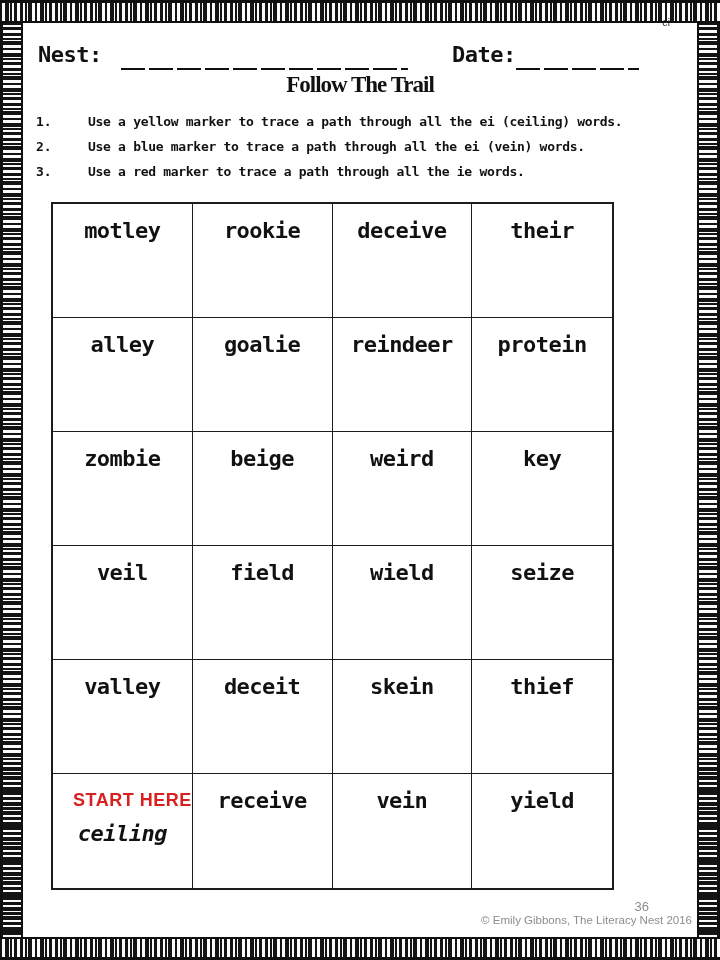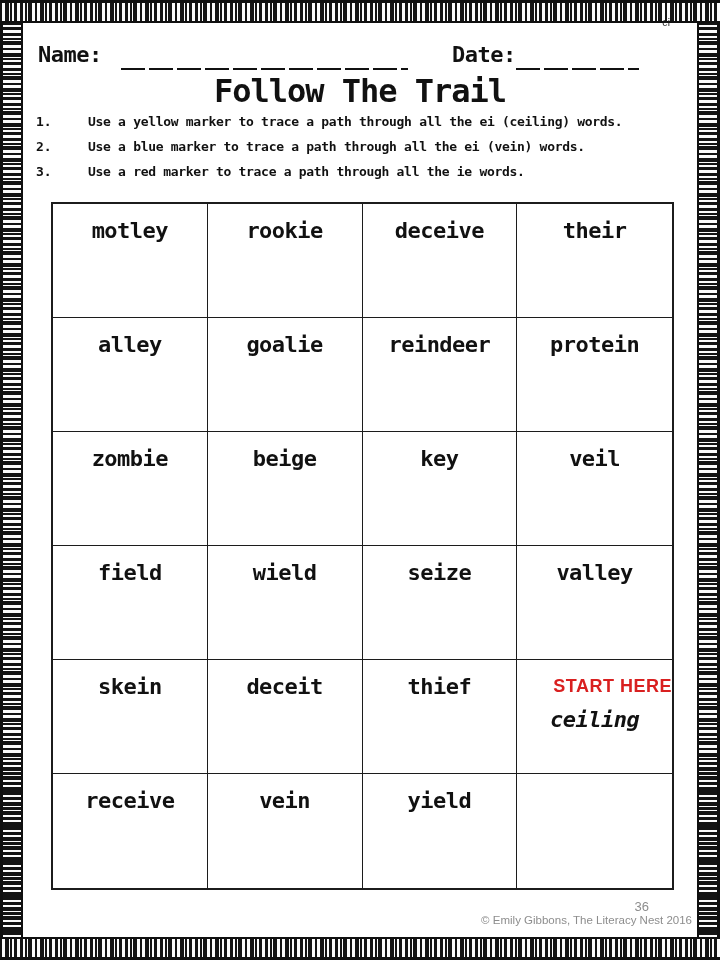--- a/index.html
+++ b/index.html
@@ -42,32 +42,32 @@
   .write-line {
     position:absolute; height:26px;
     background-image:repeating-linear-gradient(90deg,#111 0 24px, rgba(0,0,0,0) 24px 28px);
     background-size:100% 2.5px; background-position:left bottom; background-repeat:no-repeat;
   }
   .name-line { left:121px; top:44px; width:287px; }
   .date-line { left:516px; top:44px; width:123px; }
 
   .title {
     position:absolute; top:72px; left:0; right:0; margin:0;
-    text-align:center; font-size:32px; font-weight:600; letter-spacing:-1px;
+    text-align:center; font-size:23px; font-weight:600; letter-spacing:-1px;font-family:Liberation Serif, serif;
   }
 
   
   .instructions { position:absolute; top:109px; left:36px; right:28px; font-size:13px; font-weight:600; }
   .instr { display:flex; line-height:25px; }
   .instr .num { width:52px; flex:none; }
   .instr .txt { flex:1; letter-spacing:-0.3px; }
 
   
   .word-grid {
-    position:absolute; left:51px; top:202px; width:623px; height:688px;
+    position:absolute; left:51px; top:202px; width:563px; height:688px;
     display:grid; grid-template-columns:repeat(4,1fr); grid-template-rows:repeat(6,1fr);
     border:2px solid #1c1c1c; box-sizing:border-box; background:#fff;
   }
   .cell {
     box-sizing:border-box; border-right:1.5px solid #1c1c1c; border-bottom:1.5px solid #1c1c1c;
     text-align:center; padding-top:14px; font-size:22px; font-weight:600; letter-spacing:-0.5px;
   }
   .cell:nth-child(4n) { border-right:none; }
   .cell:nth-child(n+21) { border-bottom:none; }
   .start-label {
@@ -91,21 +91,21 @@
 
 <div class="page">
 
   <div class="frame v left"></div>
   <div class="frame v right"></div>
   <div class="frame h top"></div>
   <div class="frame h bottom"></div>
 
   <div class="tag">ei</div>
 
-  <span class="hdr name-label">Name:</span>
+  <span class="hdr name-label">Nest:</span>
   <span class="write-line name-line"></span>
   <span class="hdr date-label">Date:</span>
   <span class="write-line date-line"></span>
 
   <h1 class="title">Follow The Trail</h1>
 
   <div class="instructions">
     <div class="instr">
       <span class="num">1.</span>
       <span class="txt">Use a yellow marker to trace a path through all the ei (ceiling) words.</span>
@@ -124,28 +124,29 @@
     <div class="cell">motley</div>
     <div class="cell">rookie</div>
     <div class="cell">deceive</div>
     <div class="cell">their</div>
     <div class="cell">alley</div>
     <div class="cell">goalie</div>
     <div class="cell">reindeer</div>
     <div class="cell">protein</div>
     <div class="cell">zombie</div>
     <div class="cell">beige</div>
+    <div class="cell">weird</div>
     <div class="cell">key</div>
     <div class="cell">veil</div>
     <div class="cell">field</div>
     <div class="cell">wield</div>
     <div class="cell">seize</div>
     <div class="cell">valley</div>
+    <div class="cell">deceit</div>
     <div class="cell">skein</div>
-    <div class="cell">deceit</div>
     <div class="cell">thief</div>
     <div class="cell">
       <span class="start-label" style="color: rgb(217, 32, 32);">START HERE</span>
       <span class="start-word">ceiling</span>
     </div>
     <div class="cell">receive</div>
     <div class="cell">vein</div>
     <div class="cell">yield</div>
   </div>
 

